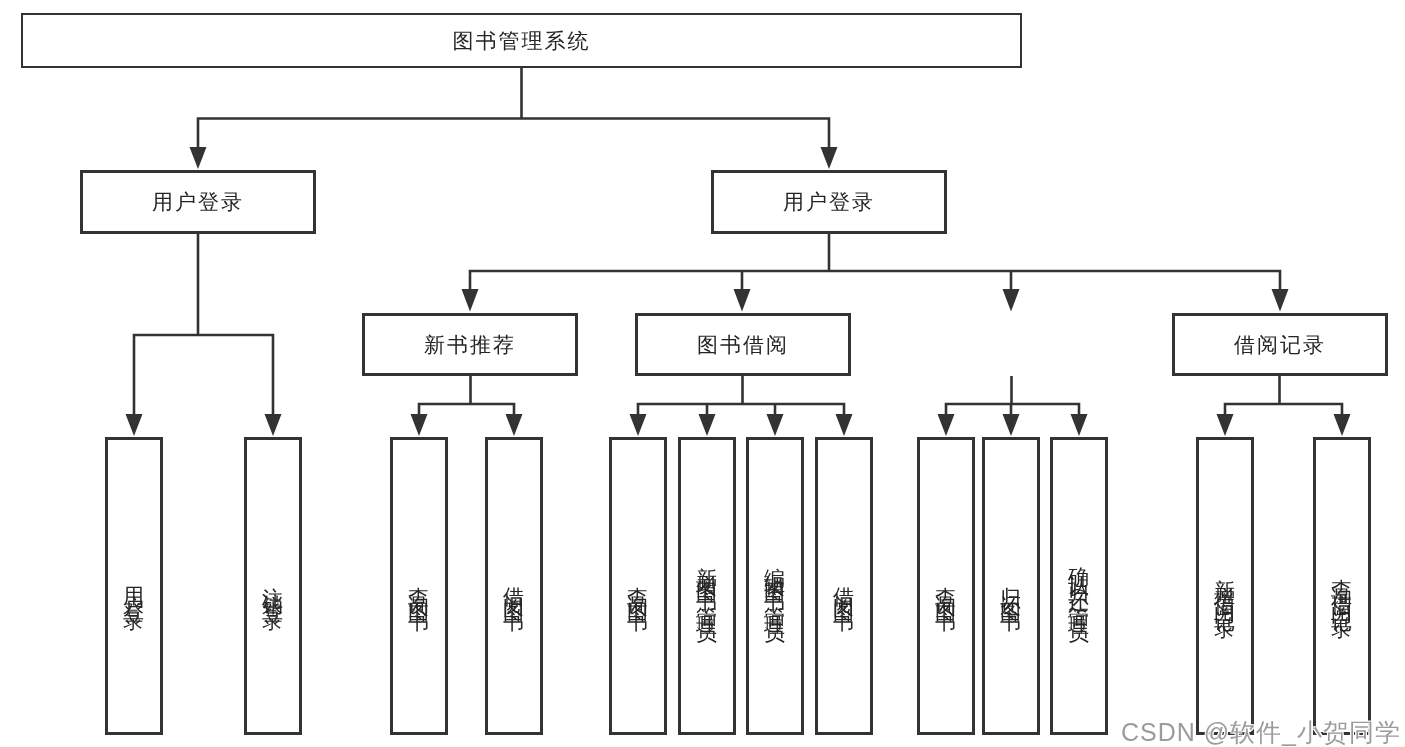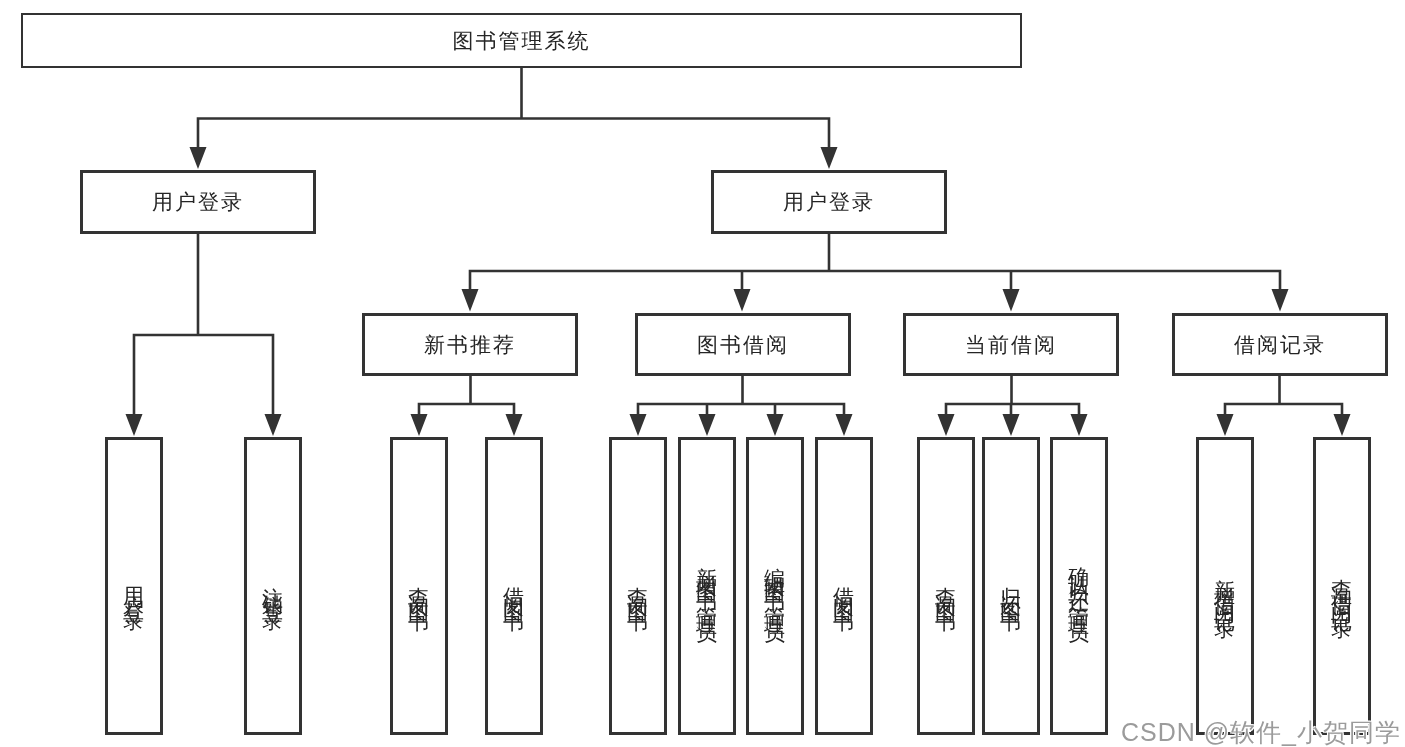--- a/index.html
+++ b/index.html
@@ -107,23 +107,20 @@
   <div class="box lvl2" style="left:711px">
     <span>用户登录</span>
   </div>
 
   <div class="box lvl3" style="left:362px">
     <span>新书推荐</span>
   </div>
   <div class="box lvl3" style="left:635px">
     <span>图书借阅</span>
   </div>
-  <div class="box lvl3" style="left:903px">
-    <span>当前借阅</span>
-  </div>
   <div class="box lvl3" style="left:1172px">
     <span>借阅记录</span>
   </div>
 
   <div class="box leaf" style="left:105px">
     <span>用户登录</span>
   </div>
   <div class="box leaf" style="left:244px">
     <span>注销登录</span>
   </div>

